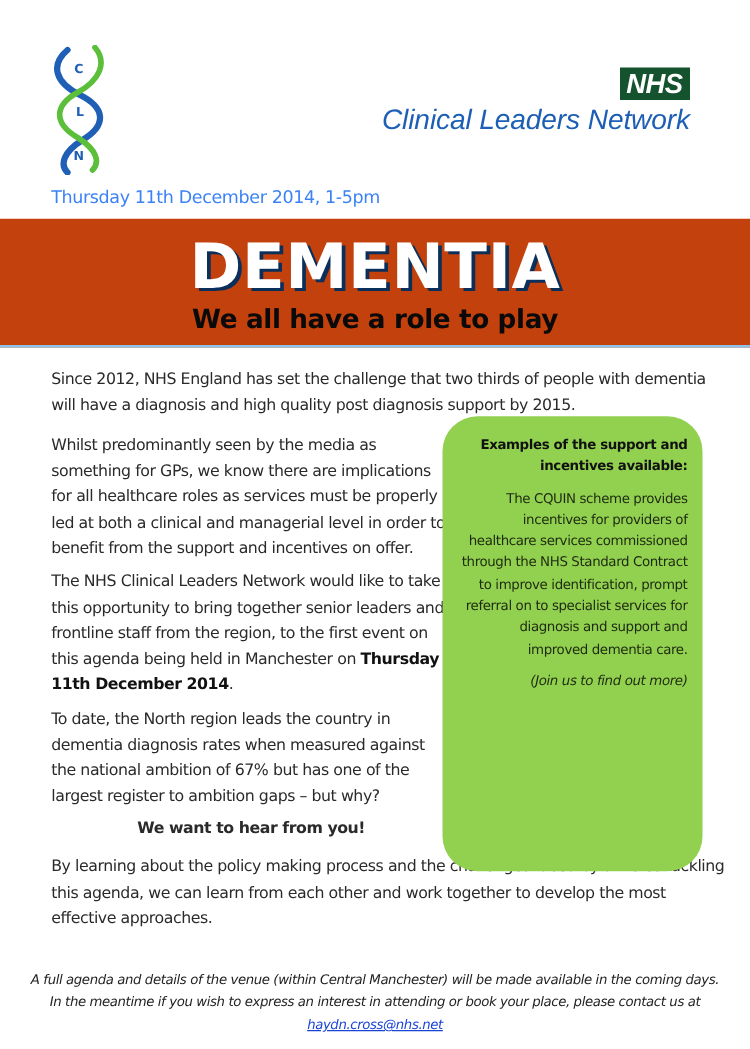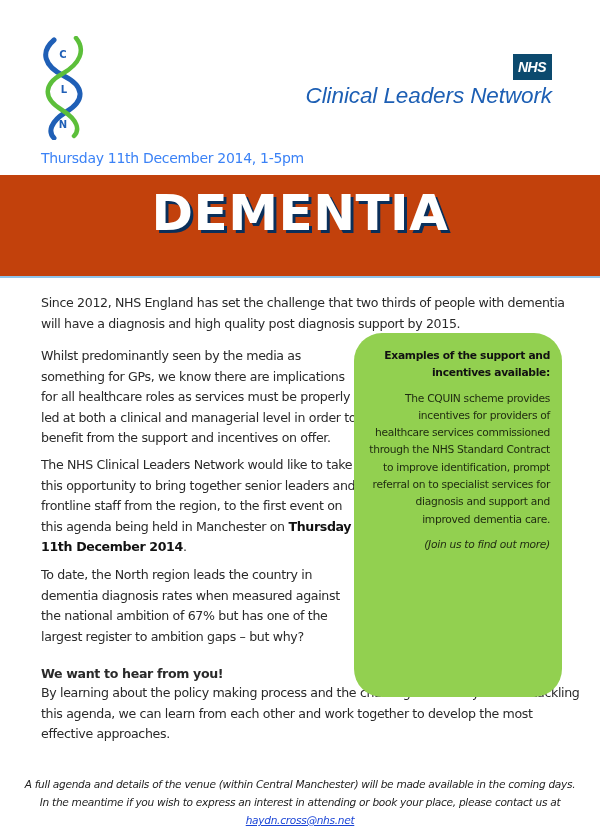--- a/index.html
+++ b/index.html
@@ -4,23 +4,23 @@
   <style>
     * { margin: 0; padding: 0; box-sizing: border-box; }
     html, body { width: 600px; height: 839px; background: #ffffff; overflow: hidden; }
     body { position: relative; font-family: "Liberation Sans", "DejaVu Sans", sans-serif; color: #222; }
 
     .logo-cln { position: absolute; left: 36px; top: 36px; width: 56px; height: 104px; }
     .logo-cln svg { width: 56px; height: 104px; display: block; }
 
     .nhs-block { position: absolute; right: 48px; top: 54px; text-align: right; }
     .nhs-badge {
-      display: inline-block; background: #0c4a6e; color: #fff;
+      display: inline-block; background: #14532d; color: #fff;
       font-family: "Liberation Sans", sans-serif; font-weight: bold; font-style: italic;
-      font-size: 14px; line-height: 24px; padding: 1px 6px 1px 5px; letter-spacing: -0.5px;
+      font-size: 22px; line-height: 24px; padding: 1px 6px 1px 5px; letter-spacing: -0.5px;
     }
     .nhs-title {
       display: block; color: #1d5fb4; font-style: italic; font-size: 22.5px;
       line-height: 26px; margin-top: 3px; letter-spacing: -0.1px;
     }
 
     .event-date {
       position: absolute; left: 41px; top: 146px; color: #3b82f6;
       font-family: "DejaVu Sans", sans-serif; font-size: 14px; line-height: 24px; letter-spacing: -0.3px;
     }
@@ -38,21 +38,21 @@
       display: block; color: #0a0a0a; font-family: "DejaVu Sans", sans-serif; font-weight: bold;
       font-size: 21px; line-height: 26px; margin-top: 0px; letter-spacing: -0.3px;
     }
 
     .body-text { font-family: "DejaVu Sans", sans-serif; font-size: 12.6px; line-height: 20.5px; color: #2a2a2a; letter-spacing: -0.35px; }
     .p-intro { position: absolute; left: 41px; top: 293px; width: 530px; }
     .p-left { position: absolute; left: 41px; width: 320px; }
     .p1 { top: 346px; }
     .p2 { top: 455px; }
     .p3 { top: 565px; }
-    .p-callout { position: absolute; left: 41px; top: 652px; width: 320px; font-weight: bold; margin-top: 12px; }
+    .p-callout { position: absolute; left: 41px; top: 652px; width: 320px; text-align: center; font-weight: bold; }
     .p4 { position: absolute; left: 41px; top: 683px; width: 540px; }
     b { font-weight: bold; color: #111; }
 
     .greenbox {
       position: absolute; left: 354px; top: 333px; width: 208px; height: 364px;
       background: #92d050; border-radius: 28px; padding: 14px 12px 10px 14px;
       font-family: "DejaVu Sans", sans-serif; font-size: 10.7px; line-height: 17.3px; color: #1e2a10; letter-spacing: -0.3px; text-align: right;
     }
     .greenbox p { margin-bottom: 8px; }
     .greenbox .gb-head { font-weight: bold; color: #111; }
@@ -79,20 +79,21 @@
 
 <div class="nhs-block">
   <span class="nhs-badge">NHS</span>
   <span class="nhs-title">Clinical Leaders Network</span>
 </div>
 
 <div class="event-date">Thursday 11th December 2014, 1-5pm</div>
 
 <div class="banner">
   <span class="banner-title">DEMENTIA</span>
+  <span class="banner-sub">We all have a role to play</span>
 </div>
 
 <p class="body-text p-intro">Since 2012, NHS England has set the challenge that two thirds of people with dementia will have a diagnosis and high quality post diagnosis support by 2015.</p>
 
 <p class="body-text p-left p1">Whilst predominantly seen by the media as something for GPs, we know there are implications for all healthcare roles as services must be properly led at both a clinical and managerial level in order to benefit from the support and incentives on offer.</p>
 
 <p class="body-text p-left p2"><span>The NHS Clinical Leaders Network would like to take this opportunity to bring together senior leaders and frontline staff from the region, to the first event on this agenda being held in Manchester on </span><b>Thursday 11th December 2014</b><span>.</span></p>
 
 <p class="body-text p-left p3">To date, the North region leads the country in dementia diagnosis rates when measured against the national ambition of 67% but has one of the largest register to ambition gaps –  but why?</p>
 

